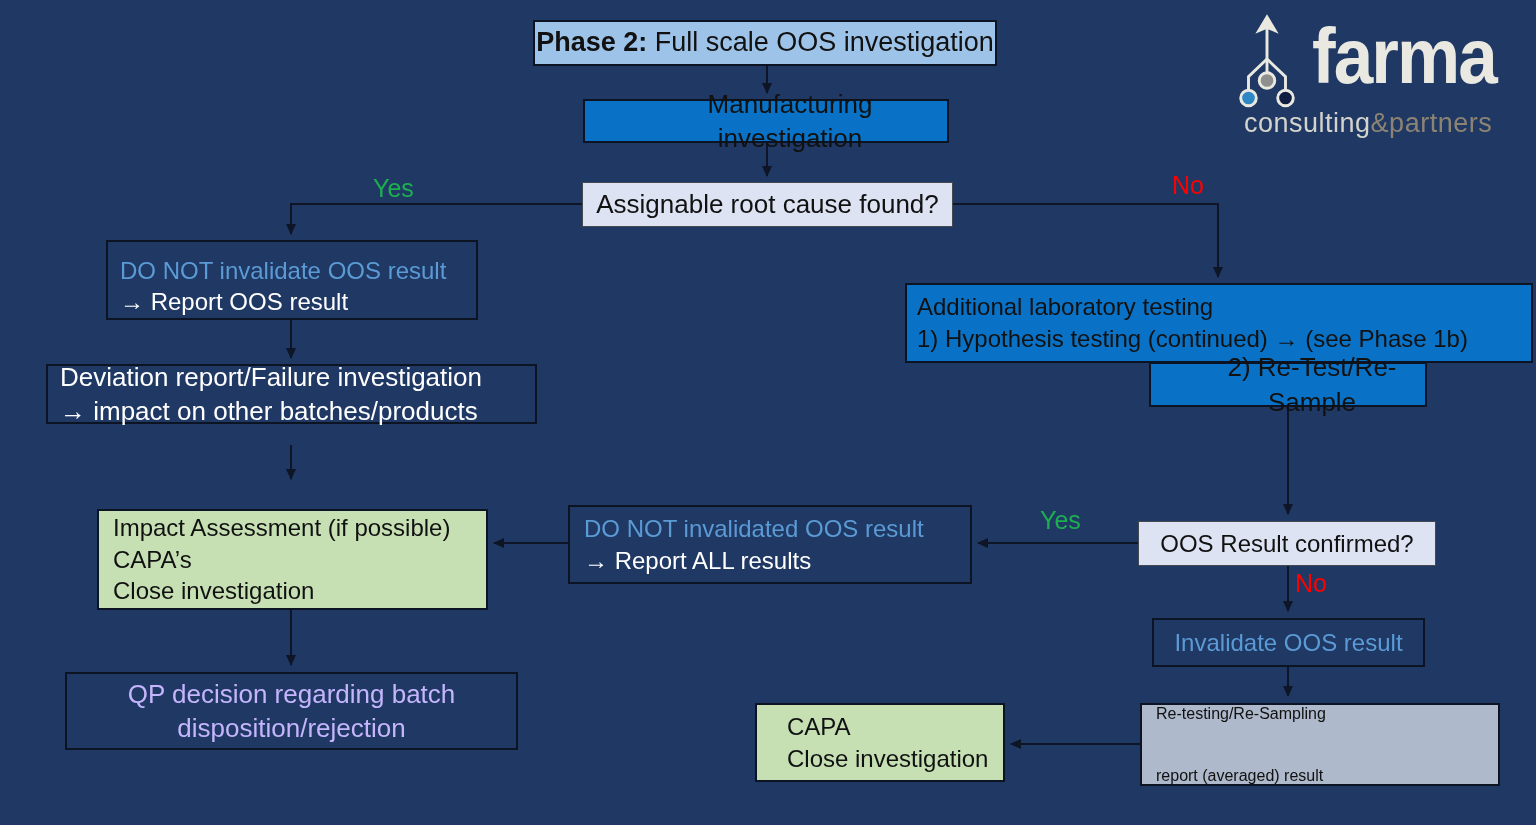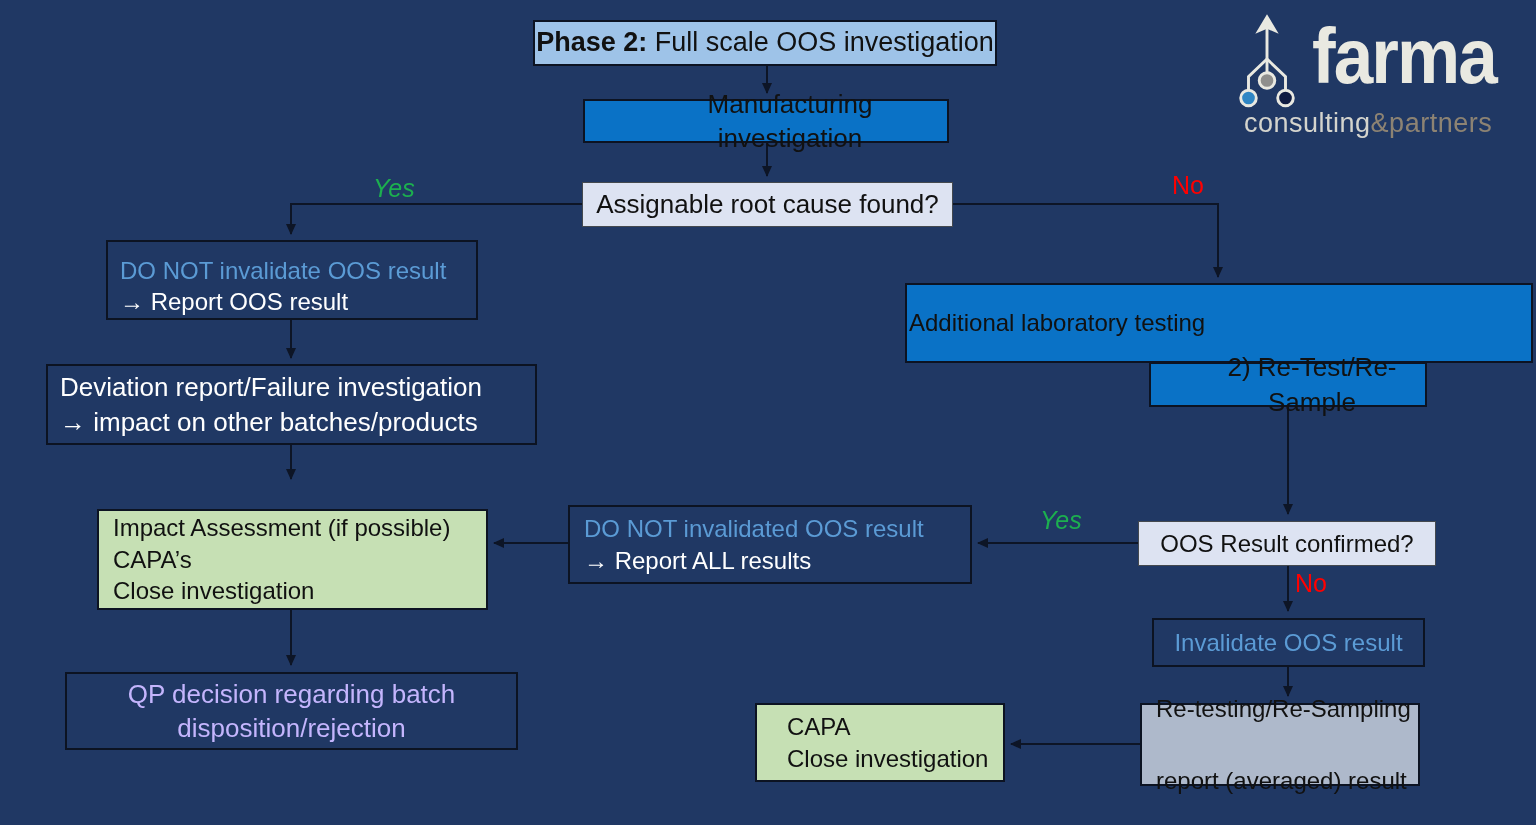--- a/index.html
+++ b/index.html
@@ -32,35 +32,35 @@
   .graybox{background:var(--box-gray,#aeb9cb);border:2px solid var(--border-dark,#0c1322);}
 
   .t-blue{color:var(--text-light-blue,#5b9bd5);}
   .t-white{color:#ffffff;}
 
   
   .phase2{left:533px;top:20px;width:464px;height:46px;font-size:27px;}
   .manufacturing{left:583px;top:99px;width:366px;height:44px;font-size:26px;}
   .assignable{left:582px;top:182px;width:371px;height:45px;font-size:26px;}
   .dni-left{left:106px;top:240px;width:372px;height:80px;font-size:24px;padding-left:12px;justify-content:flex-end;}
-  .deviation{left:46px;top:364px;width:491px;height:81px;font-size:26px;padding-left:12px;color:#fff;}
+  .deviation{left:46px;top:364px;width:491px;height:60px;font-size:26px;padding-left:12px;color:#fff;}
   .impact{left:97px;top:485px;width:391px;height:101px;font-size:24px;padding-left:14px;margin-top:24px;}
   .qp{left:65px;top:672px;width:453px;height:78px;font-size:26px;color:#c4b5fd;}
-  .addlab{left:905px;top:283px;width:628px;height:80px;font-size:24px;padding-left:2px;}
+  .addlab{left:905px;top:283px;width:628px;height:80px;font-size:24px;padding-left:10px;}
   .retest{left:1149px;top:362px;width:278px;height:45px;font-size:26px;}
   .oosconf{left:1138px;top:521px;width:298px;height:45px;font-size:24px;}
   .dni-mid{left:568px;top:505px;width:404px;height:79px;font-size:24px;padding-left:14px;}
   .invalidate{left:1152px;top:618px;width:273px;height:49px;font-size:24px;}
-  .retreport{left:1140px;top:703px;width:280px;height:83px;font-size:24px;padding-left:14px;gap:40px;}
+  .retreport{left:1140px;top:703px;width:360px;height:83px;font-size:16px;padding-left:14px;gap:40px;}
   .capaclose{left:755px;top:703px;width:250px;height:79px;font-size:24px;padding-left:30px;}
 
   .bold{font-weight:bold;}
 
   .flowlabel{position:absolute;font-size:25px;font-weight:normal;}
-  .yes{color:var(--yes-green,#1caf4f);font-style:italic;}
+  .yes{color:var(--yes-green,#1caf4f);}
   .no{color:var(--no-red,#ff0000);}
   .yes-left{left:373px;top:174px;}
   .no-right{left:1172px;top:171px;}
   .yes-mid{left:1040px;top:506px;}
   .no-mid{left:1295px;top:569px;}
 
   
   .logo{position:absolute;right:14px;top:12px;width:292px;}
   .logo-top{display:flex;align-items:flex-start;}
   .logo-icon{width:74px;height:98px;flex:0 0 auto;}
@@ -138,20 +138,21 @@
     <div>Close investigation</div>
   </div>
 
   <div class="box navybox center qp">
     <div>QP decision regarding batch</div>
     <div>disposition/rejection</div>
   </div>
 
   <div class="box blue left addlab">
     <div>Additional laboratory testing</div>
+    <div>1) Hypothesis testing (continued) → (see Phase 1b)</div>
   </div>
 
   <div class="box blue center retest">
     <div>2) Re-Test/Re-Sample</div>
   </div>
 
   <div class="box lavender center oosconf">
     <div>OOS Result confirmed?</div>
   </div>
 

